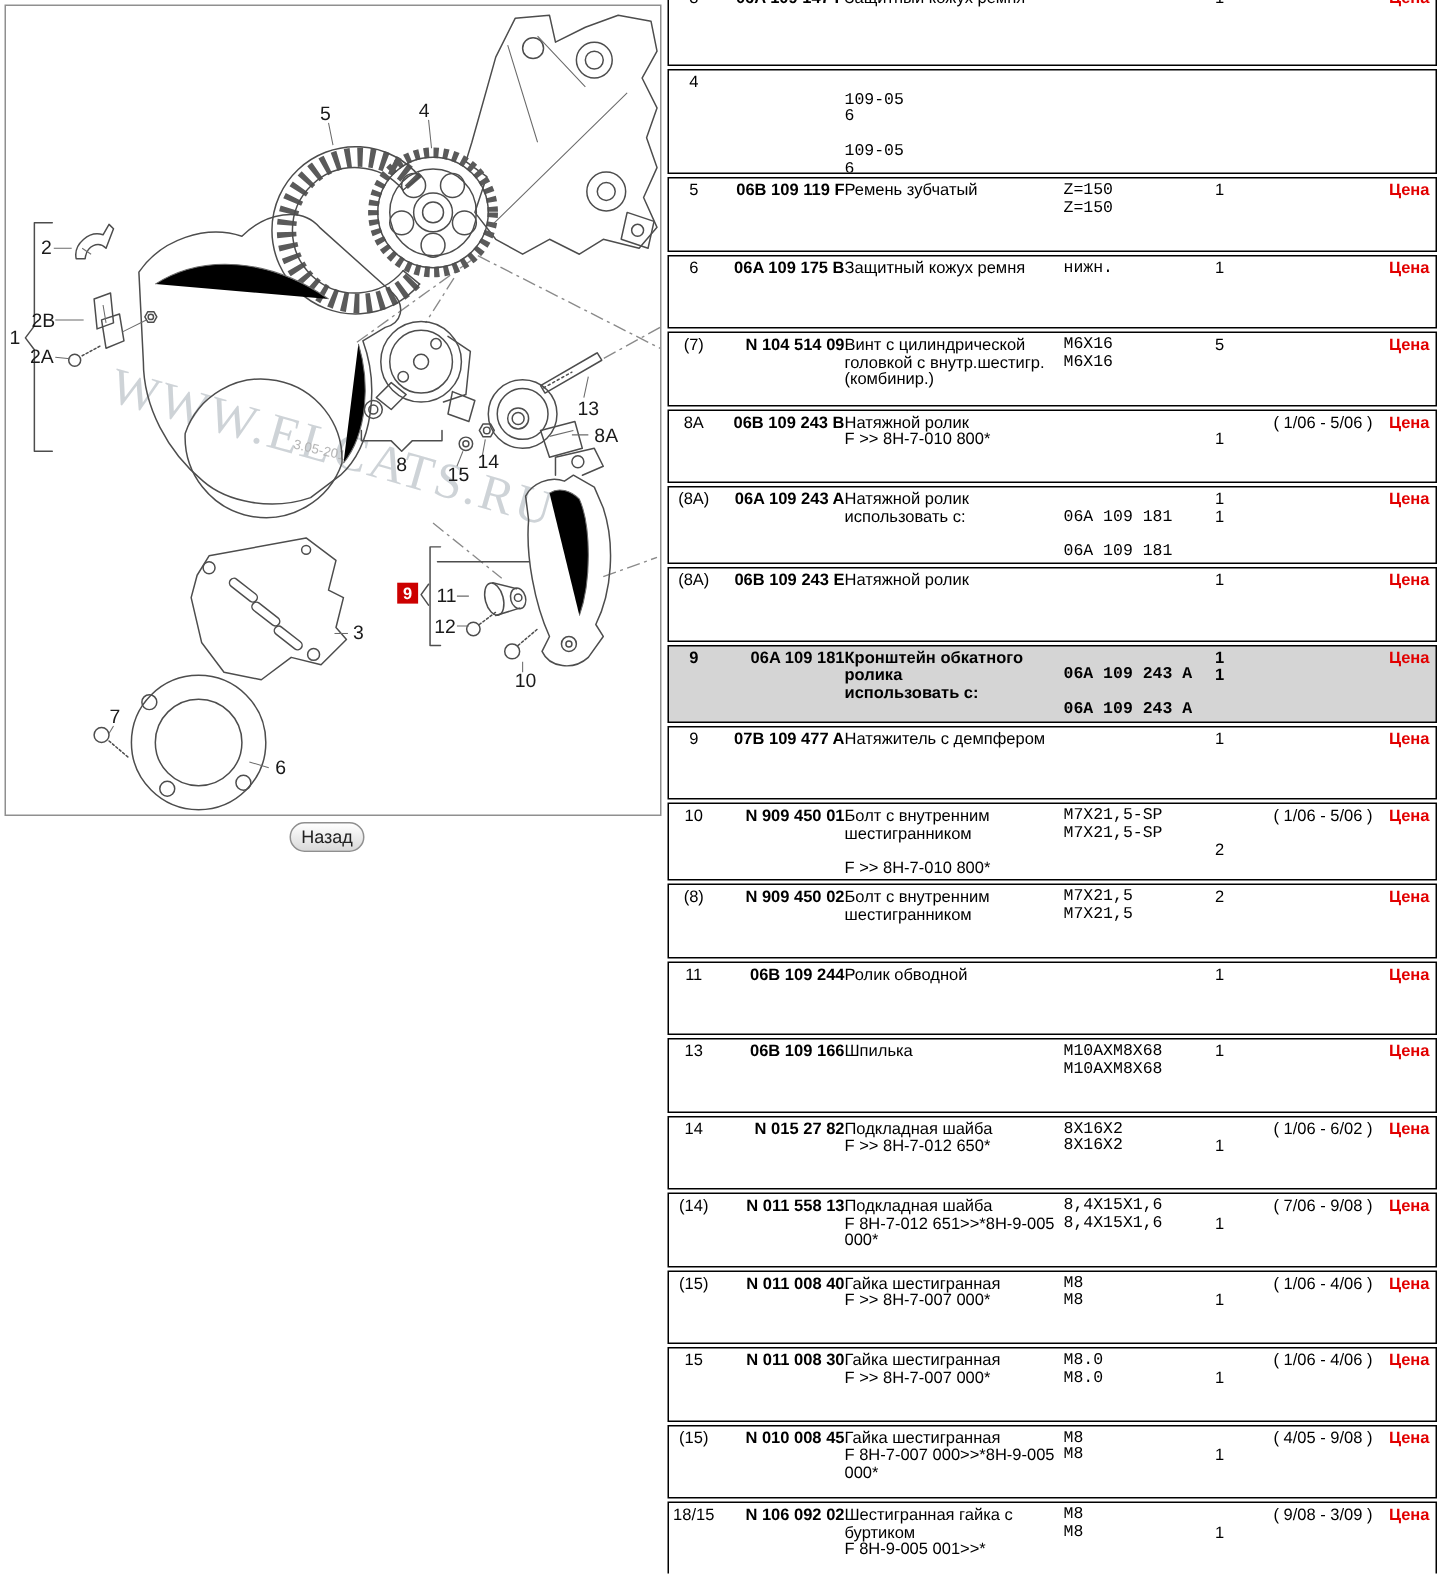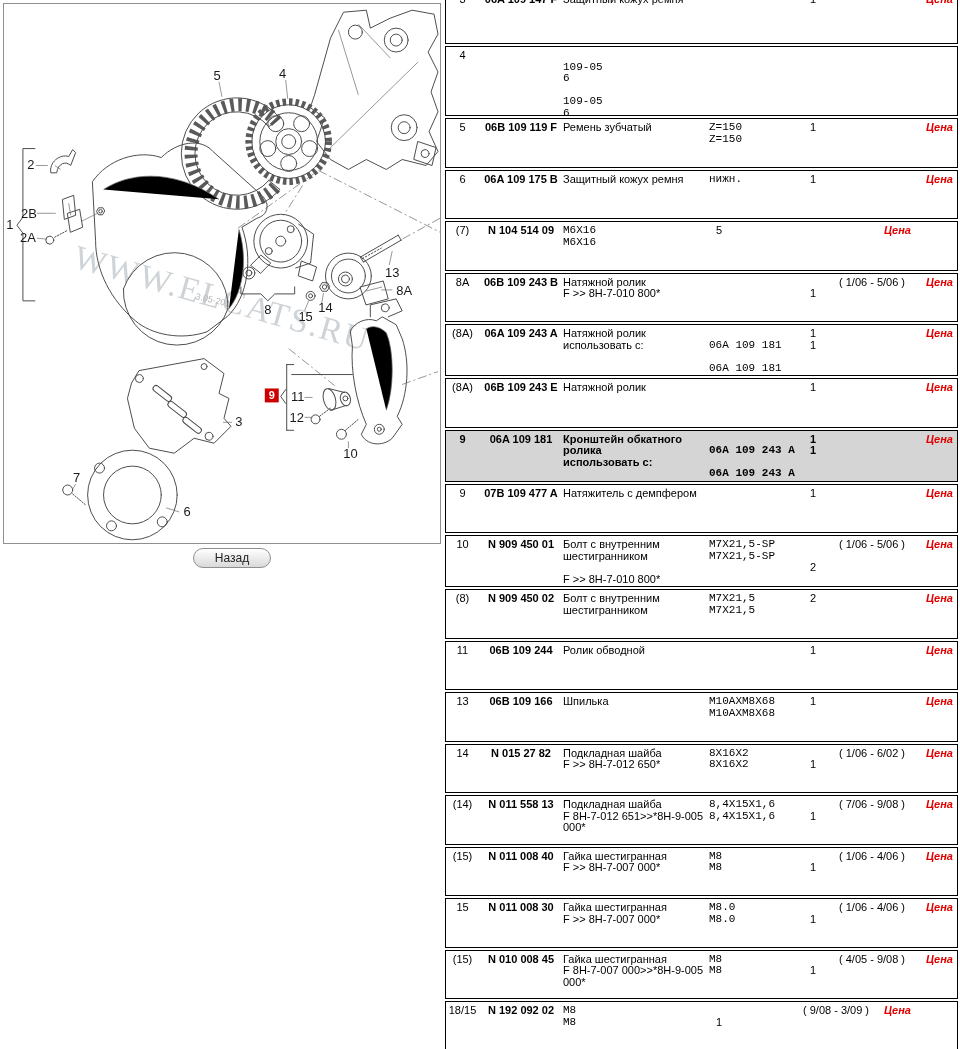--- a/index.html
+++ b/index.html
@@ -14,21 +14,21 @@
   }
   .diagram-frame svg{display:block;width:100%;height:100%;}
   svg .ln{fill:none;stroke:#4d4d4d;stroke-width:1;stroke-linejoin:round;stroke-linecap:round;}
   svg .thin{stroke:#6b6b6b;stroke-width:.7;}
   svg .teeth{fill:none;stroke:#5a5a5a;}
   svg .dashdot{fill:none;stroke:#8a8a8a;stroke-width:.9;stroke-dasharray:9 3 2 3;}
   svg .callout{fill:#1a1a1a;font-size:13px;font-family:"Liberation Sans",sans-serif;}
   svg .wm{fill:#a7b0b8;opacity:.55;font-size:34px;letter-spacing:2px;font-family:"Liberation Serif",serif;}
   svg .stamp{fill:#b5b5b5;font-size:9px;}
   .back-btn{
-    position:absolute;left:193px;top:548px;width:78px;height:20px;
+    position:absolute;left:193px;top:548px;width:50px;height:20px;
     border:1px solid #8f8f8f;border-radius:10px;
     background:linear-gradient(#ffffff,#d9d9d9);
     font-family:"Liberation Sans",sans-serif;font-size:12px;color:#222;
     text-align:center;line-height:18px;cursor:pointer;box-sizing:border-box;
   }
   
   .parts-table{
     position:absolute;left:445px;top:-10px;width:513px;
   }
   .row{
@@ -37,27 +37,27 @@
     border:1px solid #000;background:#fff;box-sizing:border-box;
     min-height:49.5px;margin-bottom:2px;
     font-size:11px;line-height:11.5px;padding:3px 0 1px 0;
     align-content:start;
   }
   .row.first{min-height:54px;}
   .row.tall{height:70px;overflow:hidden;}
   .row.hl{background:#d5d5d5;font-weight:bold;}
   .c{white-space:pre-line;}
   .c.pos{text-align:center;}
-  .c.part{font-weight:bold;text-align:center;white-space:pre;}
+  .c.part{font-weight:bold;text-align:right;white-space:pre;}
   .c.desc{padding-right:4px;}
   .c.spec{padding-right:2px;font-family:Liberation Mono, monospace;}
   .c.qty{padding-left:7px;}
-  .c.date{text-align:left;white-space:nowrap;}
+  .c.date{text-align:right;white-space:nowrap;}
   .c.price{text-align:right;padding-right:4px;}
-  .c.price a{color:#e20000;font-weight:bold;text-decoration:none;cursor:pointer;white-space:nowrap;font-style:italic;}
+  .c.price a{color:#e20000;font-weight:bold;text-decoration:none;cursor:pointer;white-space:nowrap;}
 </style>
 </head>
 <body>
 
 <div class="diagram-frame">
 <svg viewBox="4 4 438 541">
 
   <text class="wm" x="72" y="268" transform="rotate(16 72 268)">WWW.ELCATS.RU</text>
   <text class="stamp" x="196" y="300" transform="rotate(13 196 300)">3.05-201</text>
 
@@ -293,20 +293,23 @@
     <div class="c part">06A 109 175 B</div>
     <div class="c desc">Защитный кожух ремня</div>
     <div class="c spec">нижн.</div>
     <div class="c qty">1</div>
     <div class="c date"></div>
     <div class="c price"><a>Цена</a></div>
   </div>
     <div class="row">
     <div class="c pos">(7)</div>
     <div class="c part">N 104 514 09</div>
+    <div class="c desc">Винт с цилиндрической
+головкой с внутр.шестигр.
+(комбинир.)</div>
     <div class="c spec">M6X16
 M6X16</div>
     <div class="c qty">5</div>
     <div class="c date"></div>
     <div class="c price"><a>Цена</a></div>
   </div>
     <div class="row">
     <div class="c pos">8A</div>
     <div class="c part">06B 109 243 B</div>
     <div class="c desc">Натяжной ролик
@@ -466,21 +469,24 @@
 000*</div>
     <div class="c spec">M8
 M8</div>
     <div class="c qty">
 1</div>
     <div class="c date">( 4/05 - 9/08 )</div>
     <div class="c price"><a>Цена</a></div>
   </div>
     <div class="row">
     <div class="c pos">18/15</div>
-    <div class="c part">N 192 092 02</div>
+    <div class="c part">N 106 092 02</div>
+    <div class="c desc">Шестигранная гайка с
+буртиком
+F 8H-9-005 001&gt;&gt;*</div>
     <div class="c spec">M8
 M8</div>
     <div class="c qty">
 1</div>
     <div class="c date">( 9/08 - 3/09 )</div>
     <div class="c price"><a>Цена</a></div>
   </div>
   </div>
 
 </body></html>

